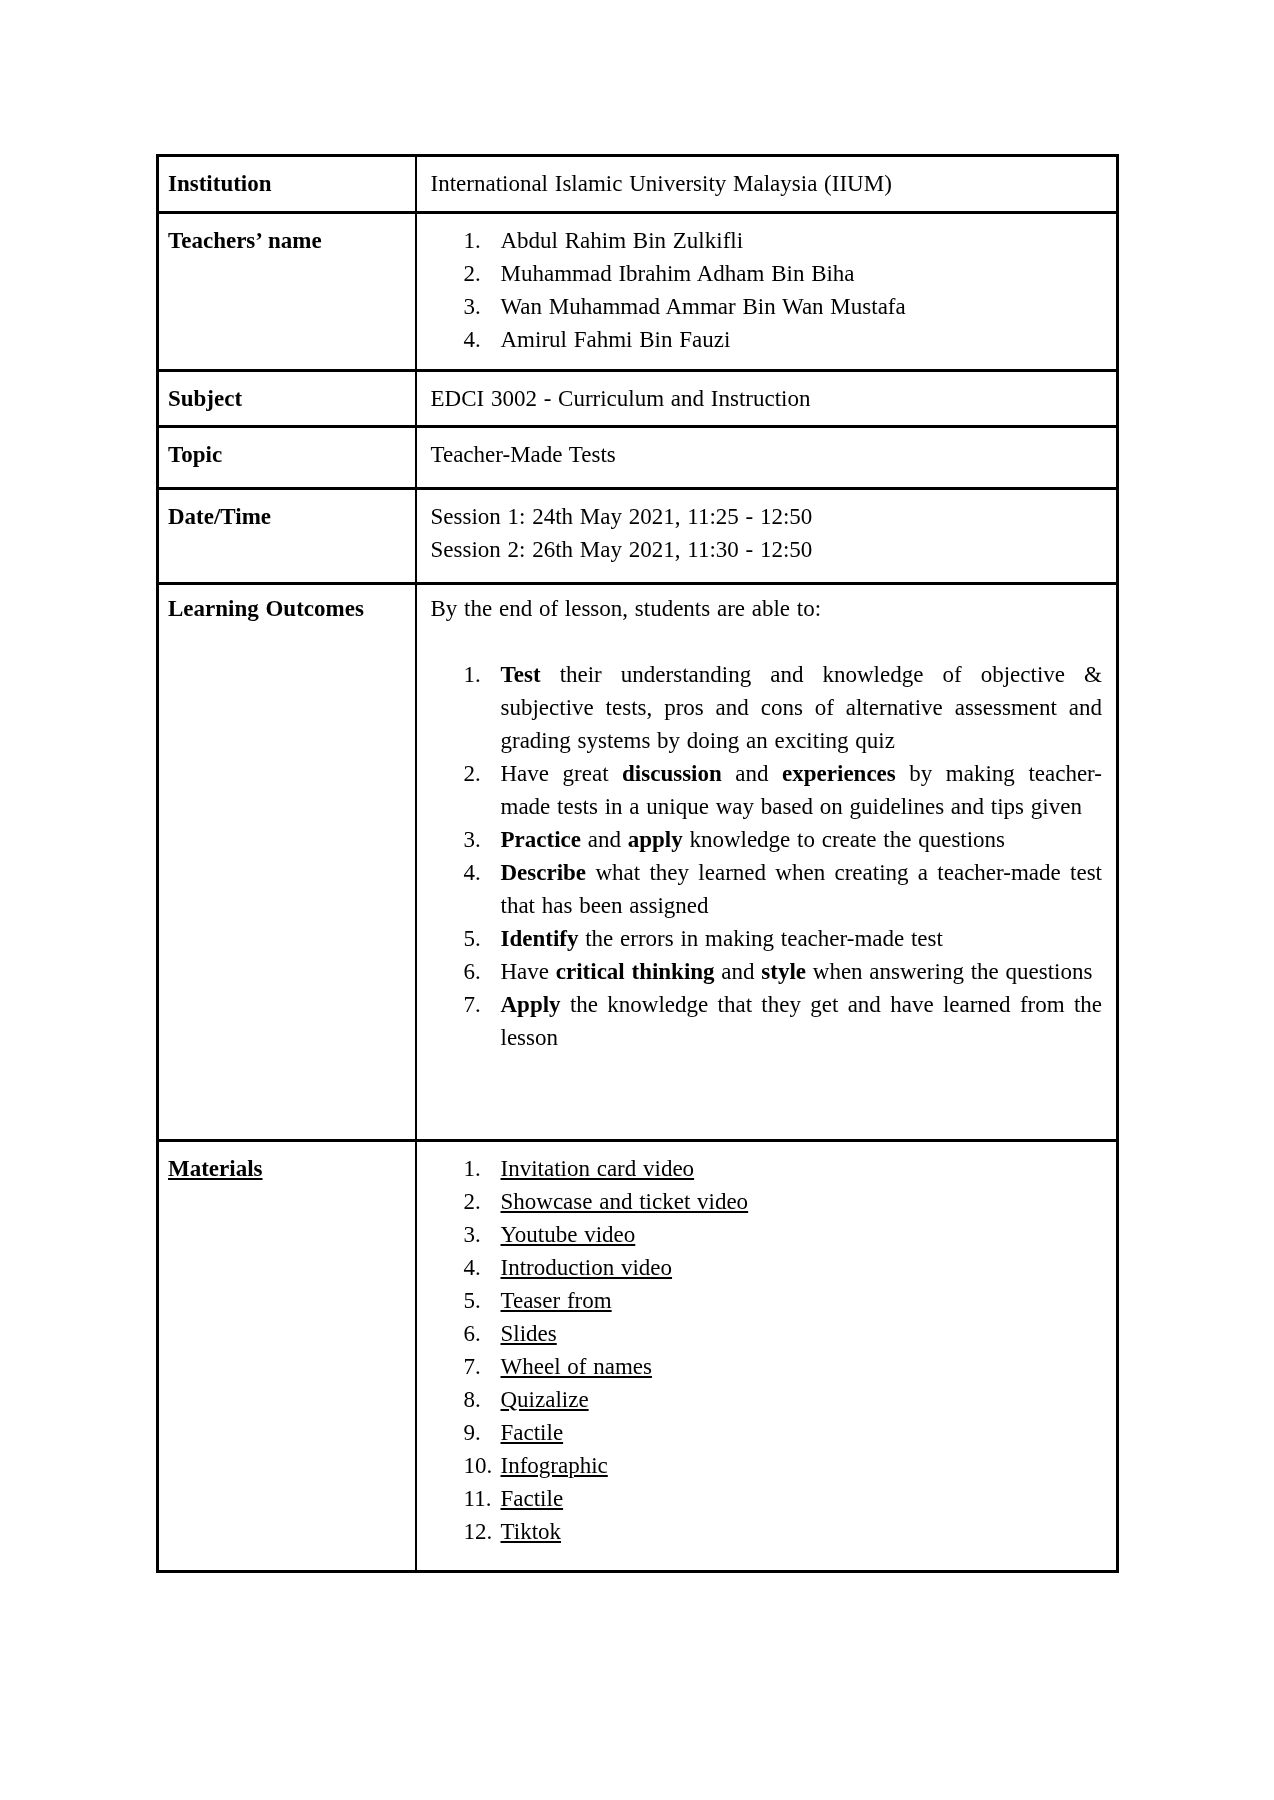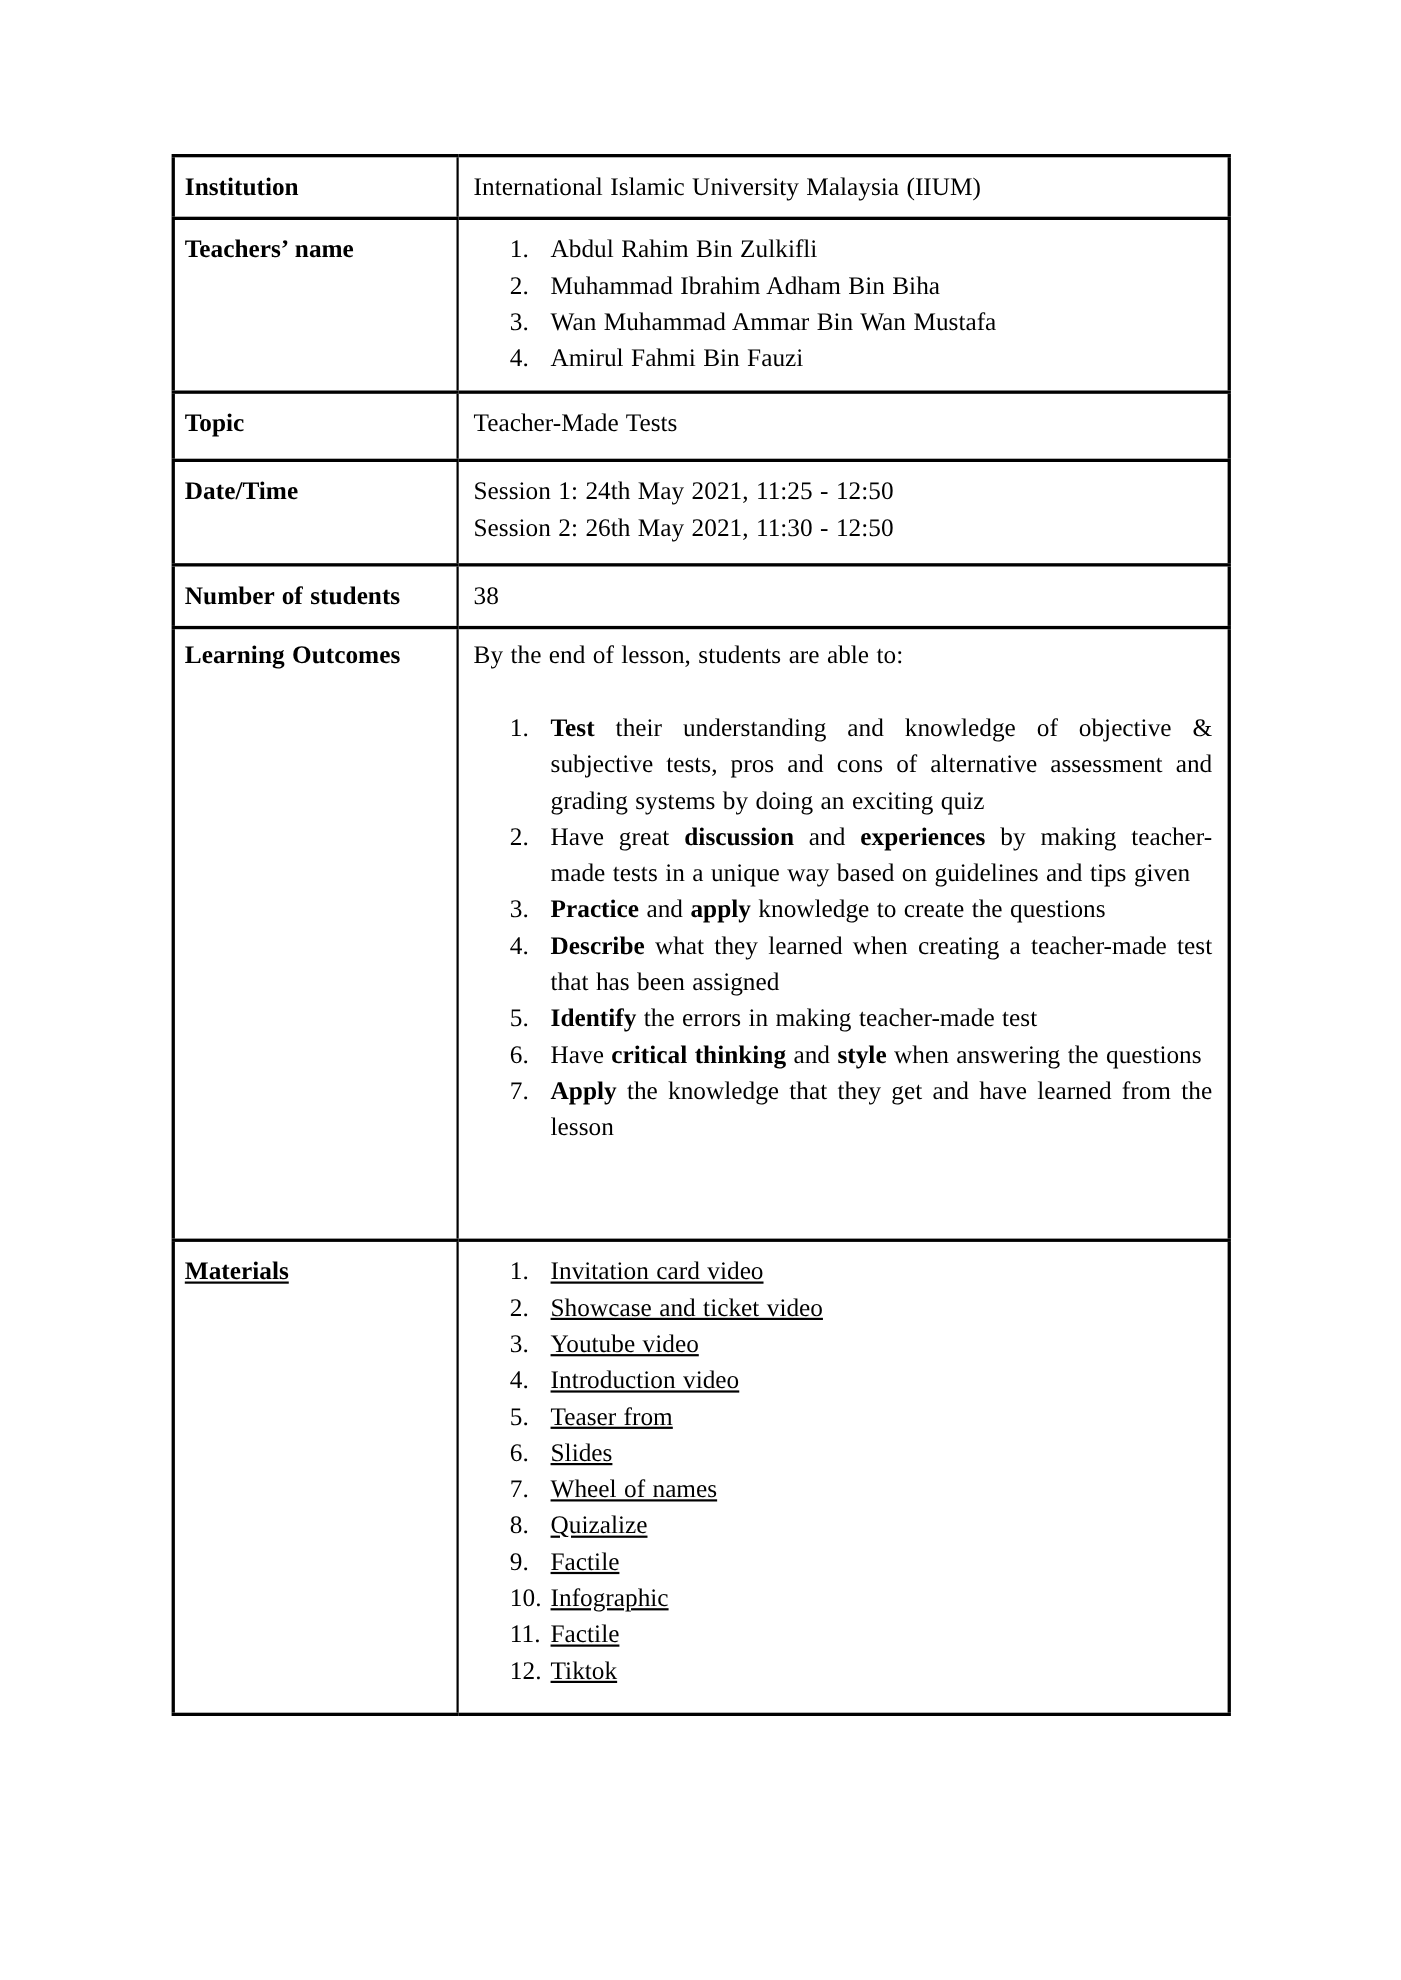--- a/index.html
+++ b/index.html
@@ -11,21 +11,21 @@
     position: relative;
     width: 1274px;
     height: 1800px;
     font-family: "Liberation Serif", "DejaVu Serif", serif;
     color: #000000;
     overflow: hidden;
   }
   table.doc-table {
     position: absolute;
     left: 156px;
-    top: 140px;
+    top: 154px;
     width: 963px;
     border-collapse: collapse;
     table-layout: fixed;
     border: 3px solid #000000;
   }
   td {
     border: 2px solid #000000;
     border-top-width: 3px;
     border-bottom-width: 3px;
     vertical-align: top;
@@ -89,38 +89,38 @@
       <td>
         <ol class="num-list">
             <li><span class="marker">1.</span><span><span>Abdul Rahim Bin Zulkifli</span></span></li>
             <li><span class="marker">2.</span><span><span>Muhammad Ibrahim Adham Bin Biha</span></span></li>
             <li><span class="marker">3.</span><span><span>Wan Muhammad Ammar Bin Wan Mustafa</span></span></li>
             <li><span class="marker">4.</span><span><span>Amirul Fahmi Bin Fauzi</span></span></li>
           </ol>
       </td>
     </tr>
 
+    <tr class="r-subject">
+      <td class="label-cell">Subject</td>
+      <td>EDCI 3002 - Curriculum and Instruction</td>
+    </tr>
 
     <tr class="r-topic">
       <td class="label-cell">Topic</td>
       <td>Teacher-Made Tests</td>
     </tr>
 
     <tr class="r-datetime">
       <td class="label-cell">Date/Time</td>
       <td>
           <div class="text-line">Session 1: 24th May 2021, 11:25 - 12:50</div>
           <div class="text-line">Session 2: 26th May 2021, 11:30 - 12:50</div>
         </td>
     </tr>
 
-    <tr class="r-students">
-      <td class="label-cell">Number of students</td>
-      <td>38</td>
-    </tr>
 
     <tr class="r-outcomes">
       <td class="label-cell">Learning Outcomes</td>
       <td>
         <p class="intro-line">By the end of lesson, students are able to:</p>
         <ol class="num-list justify">
             <li><span class="marker">1.</span><span><b>Test</b><span> their understanding and knowledge of objective &amp; subjective tests, pros and cons of alternative assessment and grading systems by doing an exciting quiz</span></span></li>
             <li><span class="marker">2.</span><span><span>Have great </span><b>discussion</b><span> and </span><b>experiences</b><span> by making teacher-made tests in a unique way based on guidelines and tips given</span></span></li>
             <li><span class="marker">3.</span><span><b>Practice</b><span> and </span><b>apply</b><span> knowledge to create the questions</span></span></li>
             <li><span class="marker">4.</span><span><b>Describe</b><span> what they learned when creating a teacher-made test that has been assigned</span></span></li>

